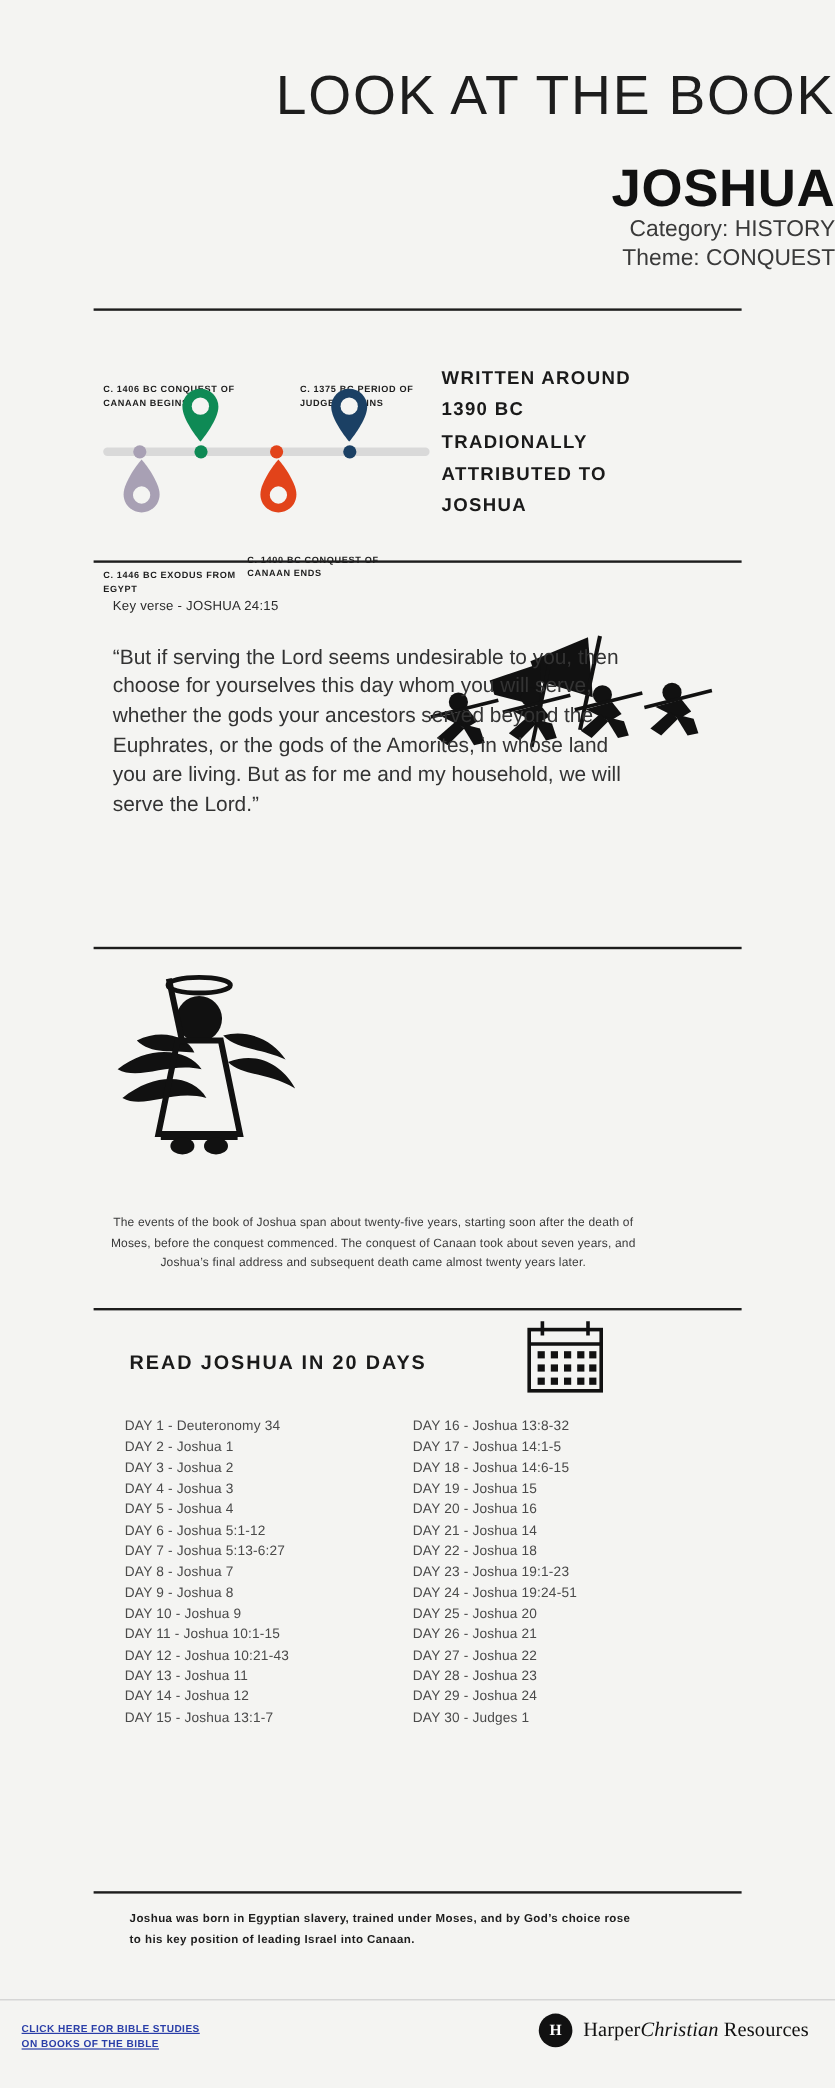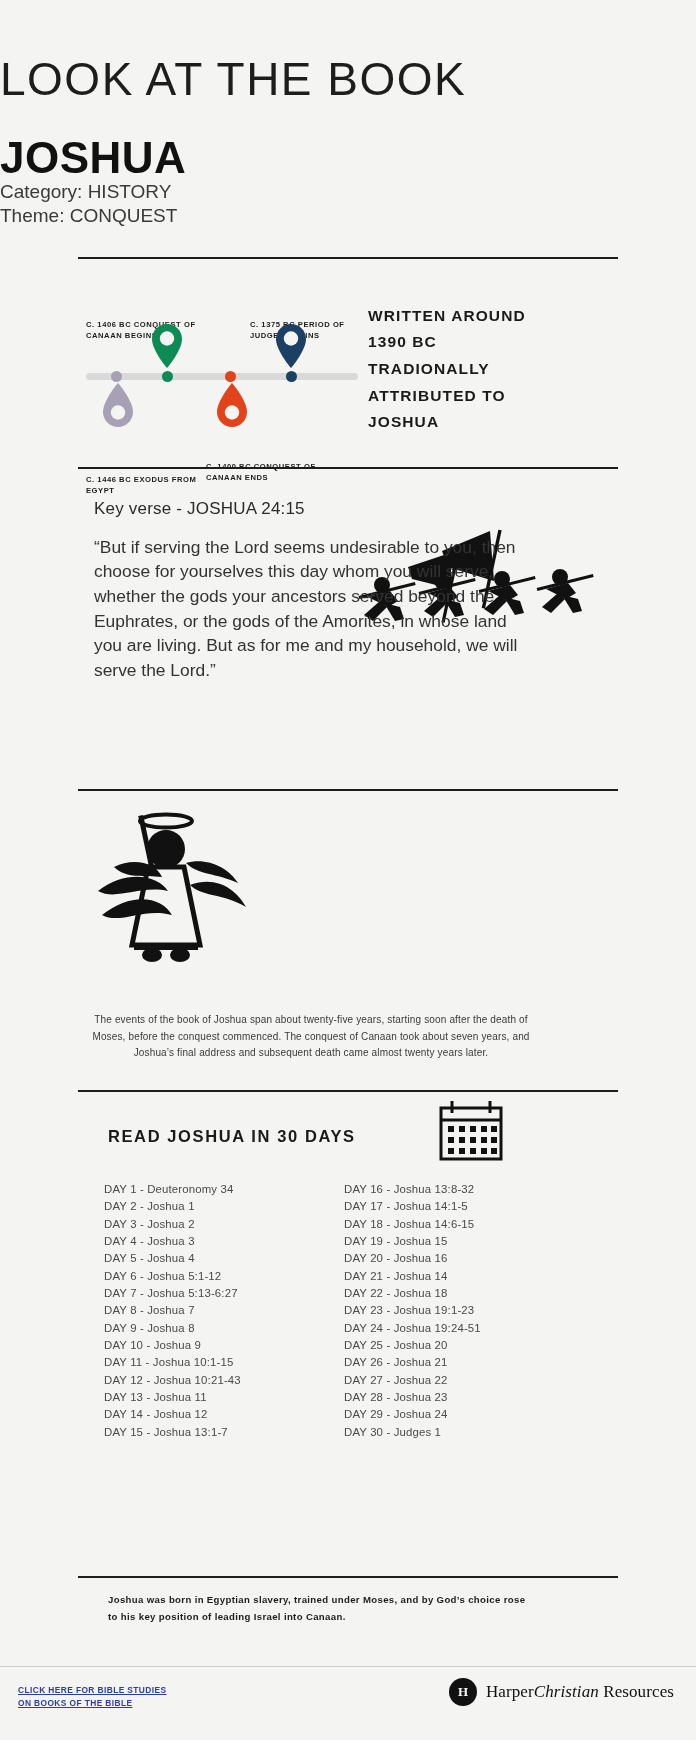--- a/index.html
+++ b/index.html
@@ -7,21 +7,21 @@
     width:696px;height:1740px;
     background:#f4f4f2;
     font-family:"Liberation Sans", sans-serif;
     color:#2b2b2b;
     position:relative;
     overflow:hidden;
   }
   .page{width:696px;height:1740px;position:relative;}
 
   
-  .header{padding-top:56px;text-align:left;}
+  .header{padding-top:56px;text-align:right;}
   .title-main{
     font-size:46px;letter-spacing:1.5px;font-weight:300;
     color:#1d1d1d;line-height:1;
   }
   .title-book{
     margin-top:34px;font-size:44px;font-weight:bold;letter-spacing:0.5px;
     color:#111;line-height:1;
   }
   .meta-line{font-size:19px;color:#3a3a3a;line-height:1.28;font-weight:300;}
   .meta-wrap{}
@@ -50,21 +50,21 @@
   .tl-right{
     position:absolute;left:368px;top:26px;width:190px;
     font-size:15.5px;font-weight:bold;letter-spacing:1.1px;
     line-height:1.72;color:#1a1a1a;text-transform:uppercase;
   }
 
   
   .verse-sec{position:relative;margin-top:8px;height:310px;}
   .verse-head{
     position:absolute;left:94px;top:22px;
-    font-size:17px;font-weight:300;color:#2b2b2b;letter-spacing:0.2px;text-align:center;
+    font-size:11px;font-weight:300;color:#2b2b2b;letter-spacing:0.2px;text-align:center;
   }
   .verse-body{
     position:absolute;left:94px;top:58px;width:430px;
     font-size:17.4px;line-height:1.42;color:#333;font-weight:300;
   }
   .runners{position:absolute;left:350px;top:46px;width:250px;height:115px;}
 
   
   .angel-sec{position:relative;height:235px;}
   .angel{position:absolute;left:78px;top:14px;width:175px;height:195px;}
@@ -249,21 +249,21 @@
         </g>
       </svg>
     </div>
   </div>
 
   <div class="events-para">The events of the book of Joshua span about twenty-five years, starting soon after the death of Moses, before the conquest commenced. The conquest of Canaan took about seven years, and Joshua’s final address and subsequent death came almost twenty years later.</div>
 
   <div class="rule rule-w" style="position:absolute;left:78px;top:1090px;"></div>
 
   <div class="read-sec">
-    <div class="read-head">READ JOSHUA IN 30 DAYS</div>
+    <div class="read-head">READ JOSHUA IN 20 DAYS</div>
     <div class="calendar">
       <svg viewBox="0 0 66 62" width="66" height="62">
         <rect x="3" y="8" width="60" height="51" fill="none" stroke="#111" stroke-width="3"></rect>
         <line x1="14" y1="1" x2="14" y2="13" stroke="#111" stroke-width="3"></line>
         <line x1="52" y1="1" x2="52" y2="13" stroke="#111" stroke-width="3"></line>
         <line x1="3" y1="20" x2="63" y2="20" stroke="#111" stroke-width="3"></line>
         <g fill="#111">
           <rect x="10" y="26" width="6" height="6"></rect>
             <rect x="21" y="26" width="6" height="6"></rect>
           <rect x="32" y="26" width="6" height="6"></rect>

